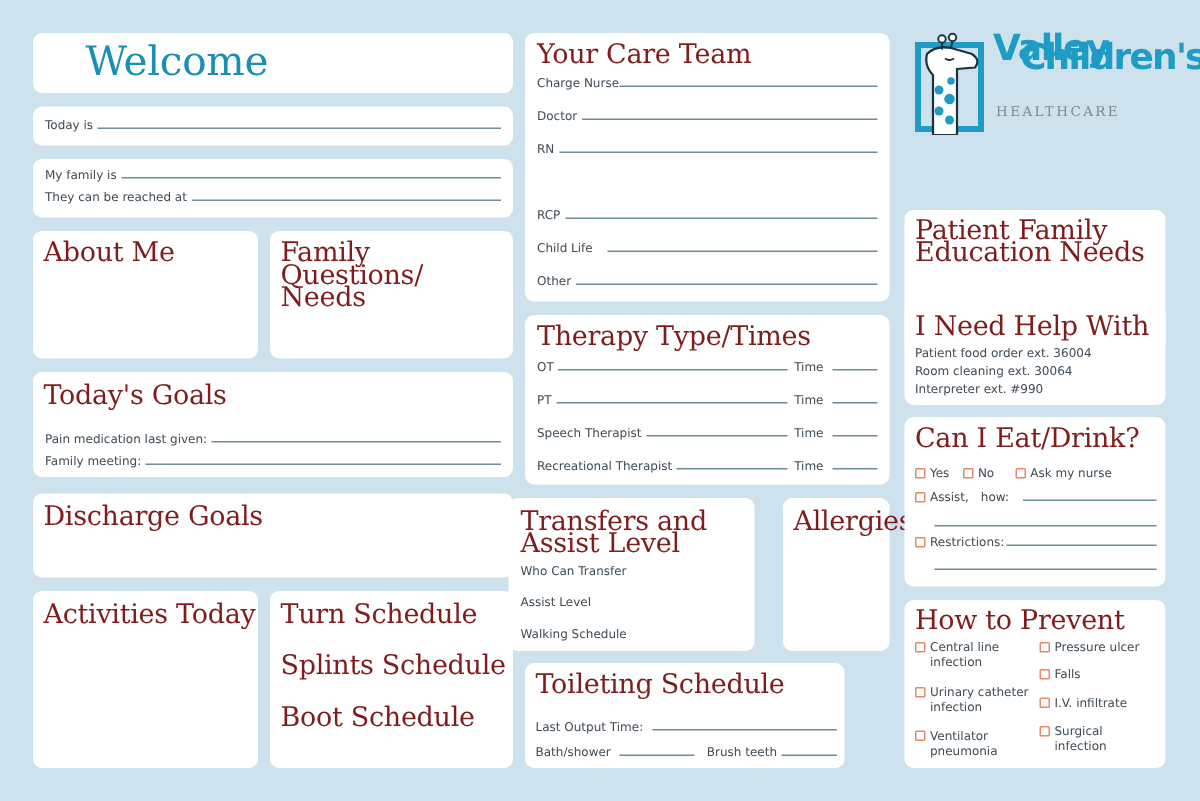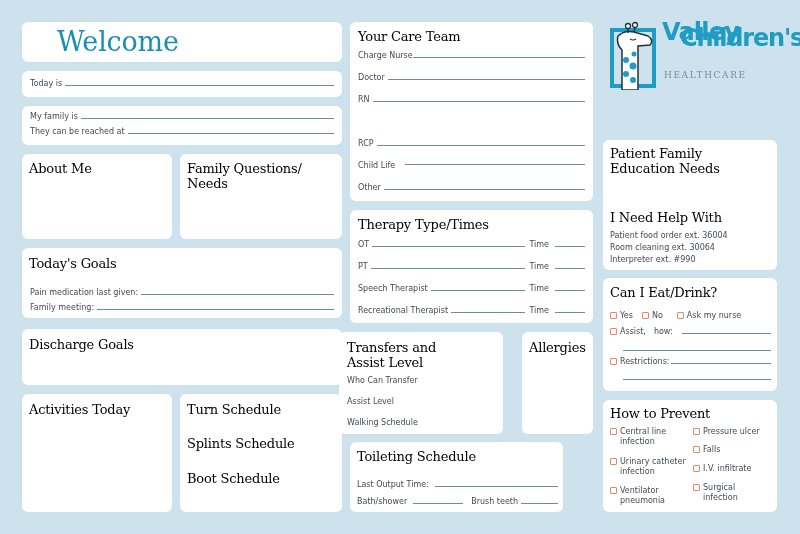--- a/index.html
+++ b/index.html
@@ -10,22 +10,22 @@
     color: #3f4b55;
     position: relative;
   }
   .card {
     position: absolute;
     background: #ffffff;
     border-radius: 6px;
   }
   .h {
     font-family: "DejaVu Serif", serif;
-    color: #000000;
-    font-size: 13px;
+    color: #7f1d1d;
+    font-size: 18px;
     line-height: 15px;
     letter-spacing: -0.2px;
   }
   .lbl { font-size: 8px; color: #3f4b55; white-space: nowrap; }
   .row { position: absolute; display: flex; align-items: flex-end; left: 8px; right: 8px; }
   .line { flex: 1; border-bottom: 1px solid #6f8c9a; height: 1px; margin-left: 3px; margin-bottom: 2px; }
   .line.fixed { flex: none; }
   .cb {
     display: inline-block; width: 7px; height: 7px;
     border: 1px solid #e48a68; border-radius: 1px;
@@ -106,21 +106,21 @@
       <span class="line"></span>
     </div>
   <div class="row" style="top:73px;">
       <span class="lbl">RN</span>
       <span class="line"></span>
     </div>
   <div class="row" style="top:117px;">
       <span class="lbl">RCP</span>
       <span class="line"></span>
     </div>
-  <div class="row" style="top:139px;align-items:center;">
+  <div class="row" style="top:139px;">
       <span class="lbl">Child Life</span>
       <span class="line" style="margin-left:10px"></span>
     </div>
   <div class="row" style="top:161px;">
       <span class="lbl">Other</span>
       <span class="line"></span>
     </div>
 </div>
 
 <div class="card" style="left:350px;top:210px;width:243px;height:113px;">

